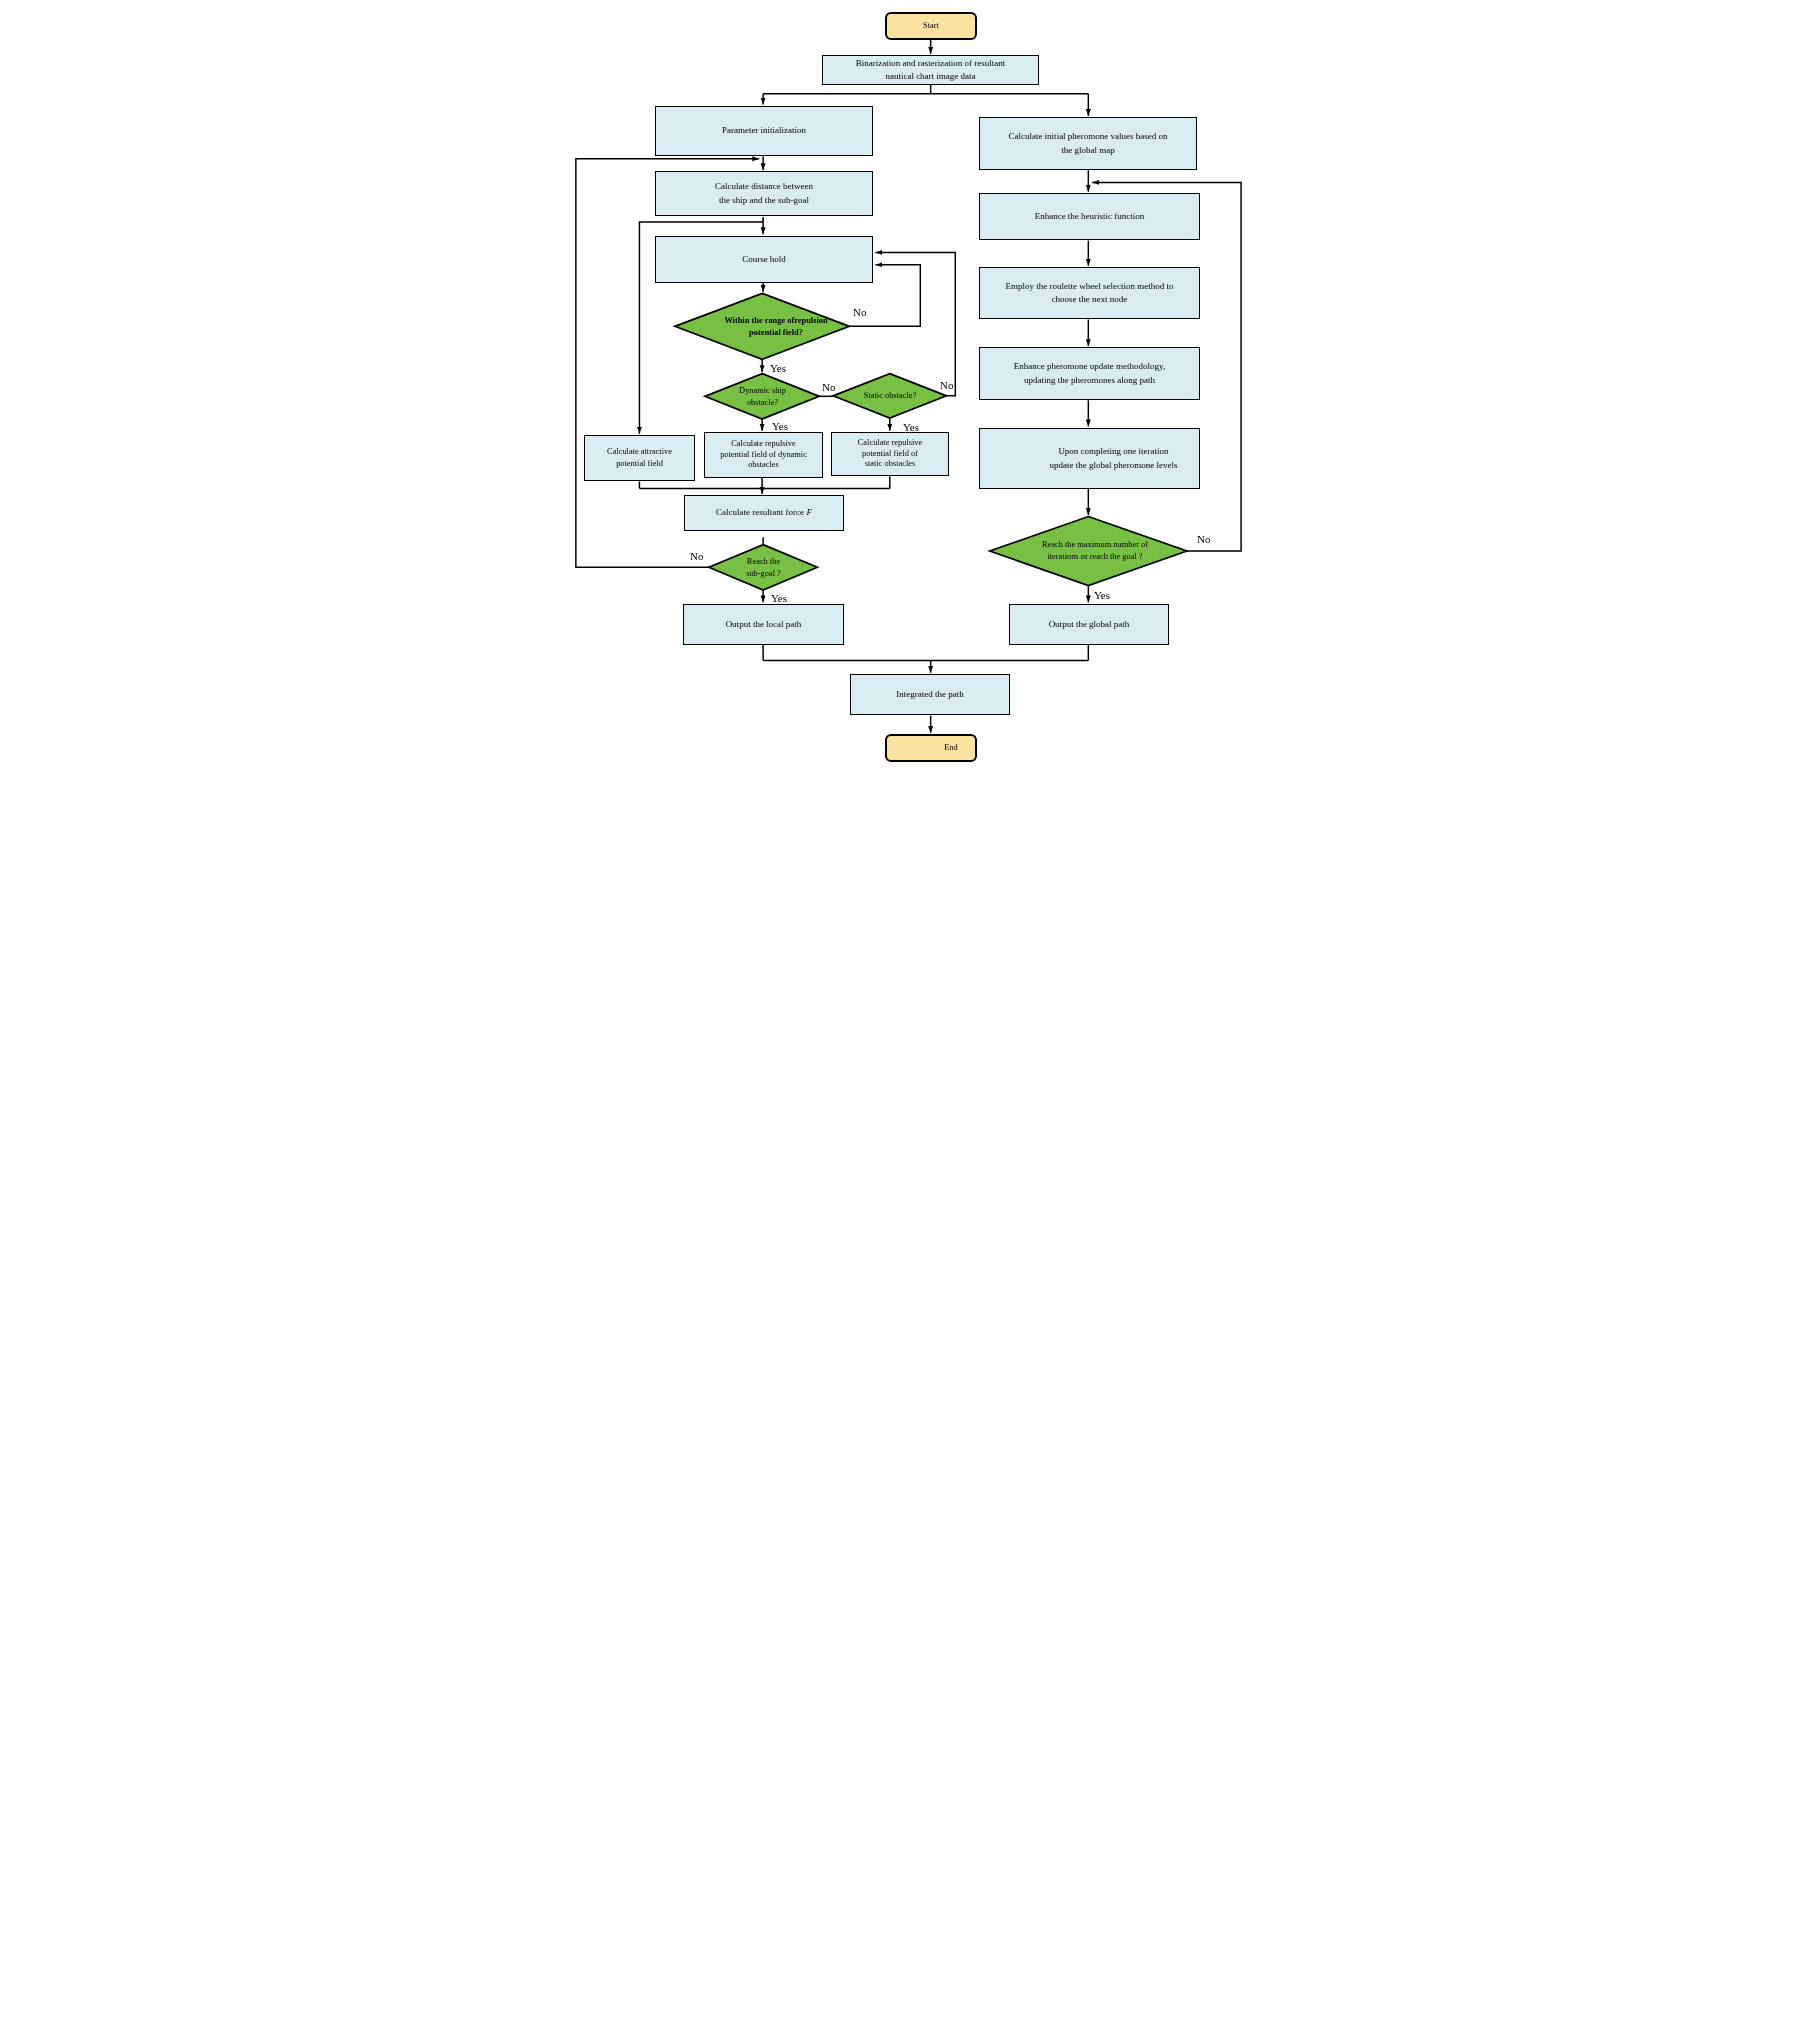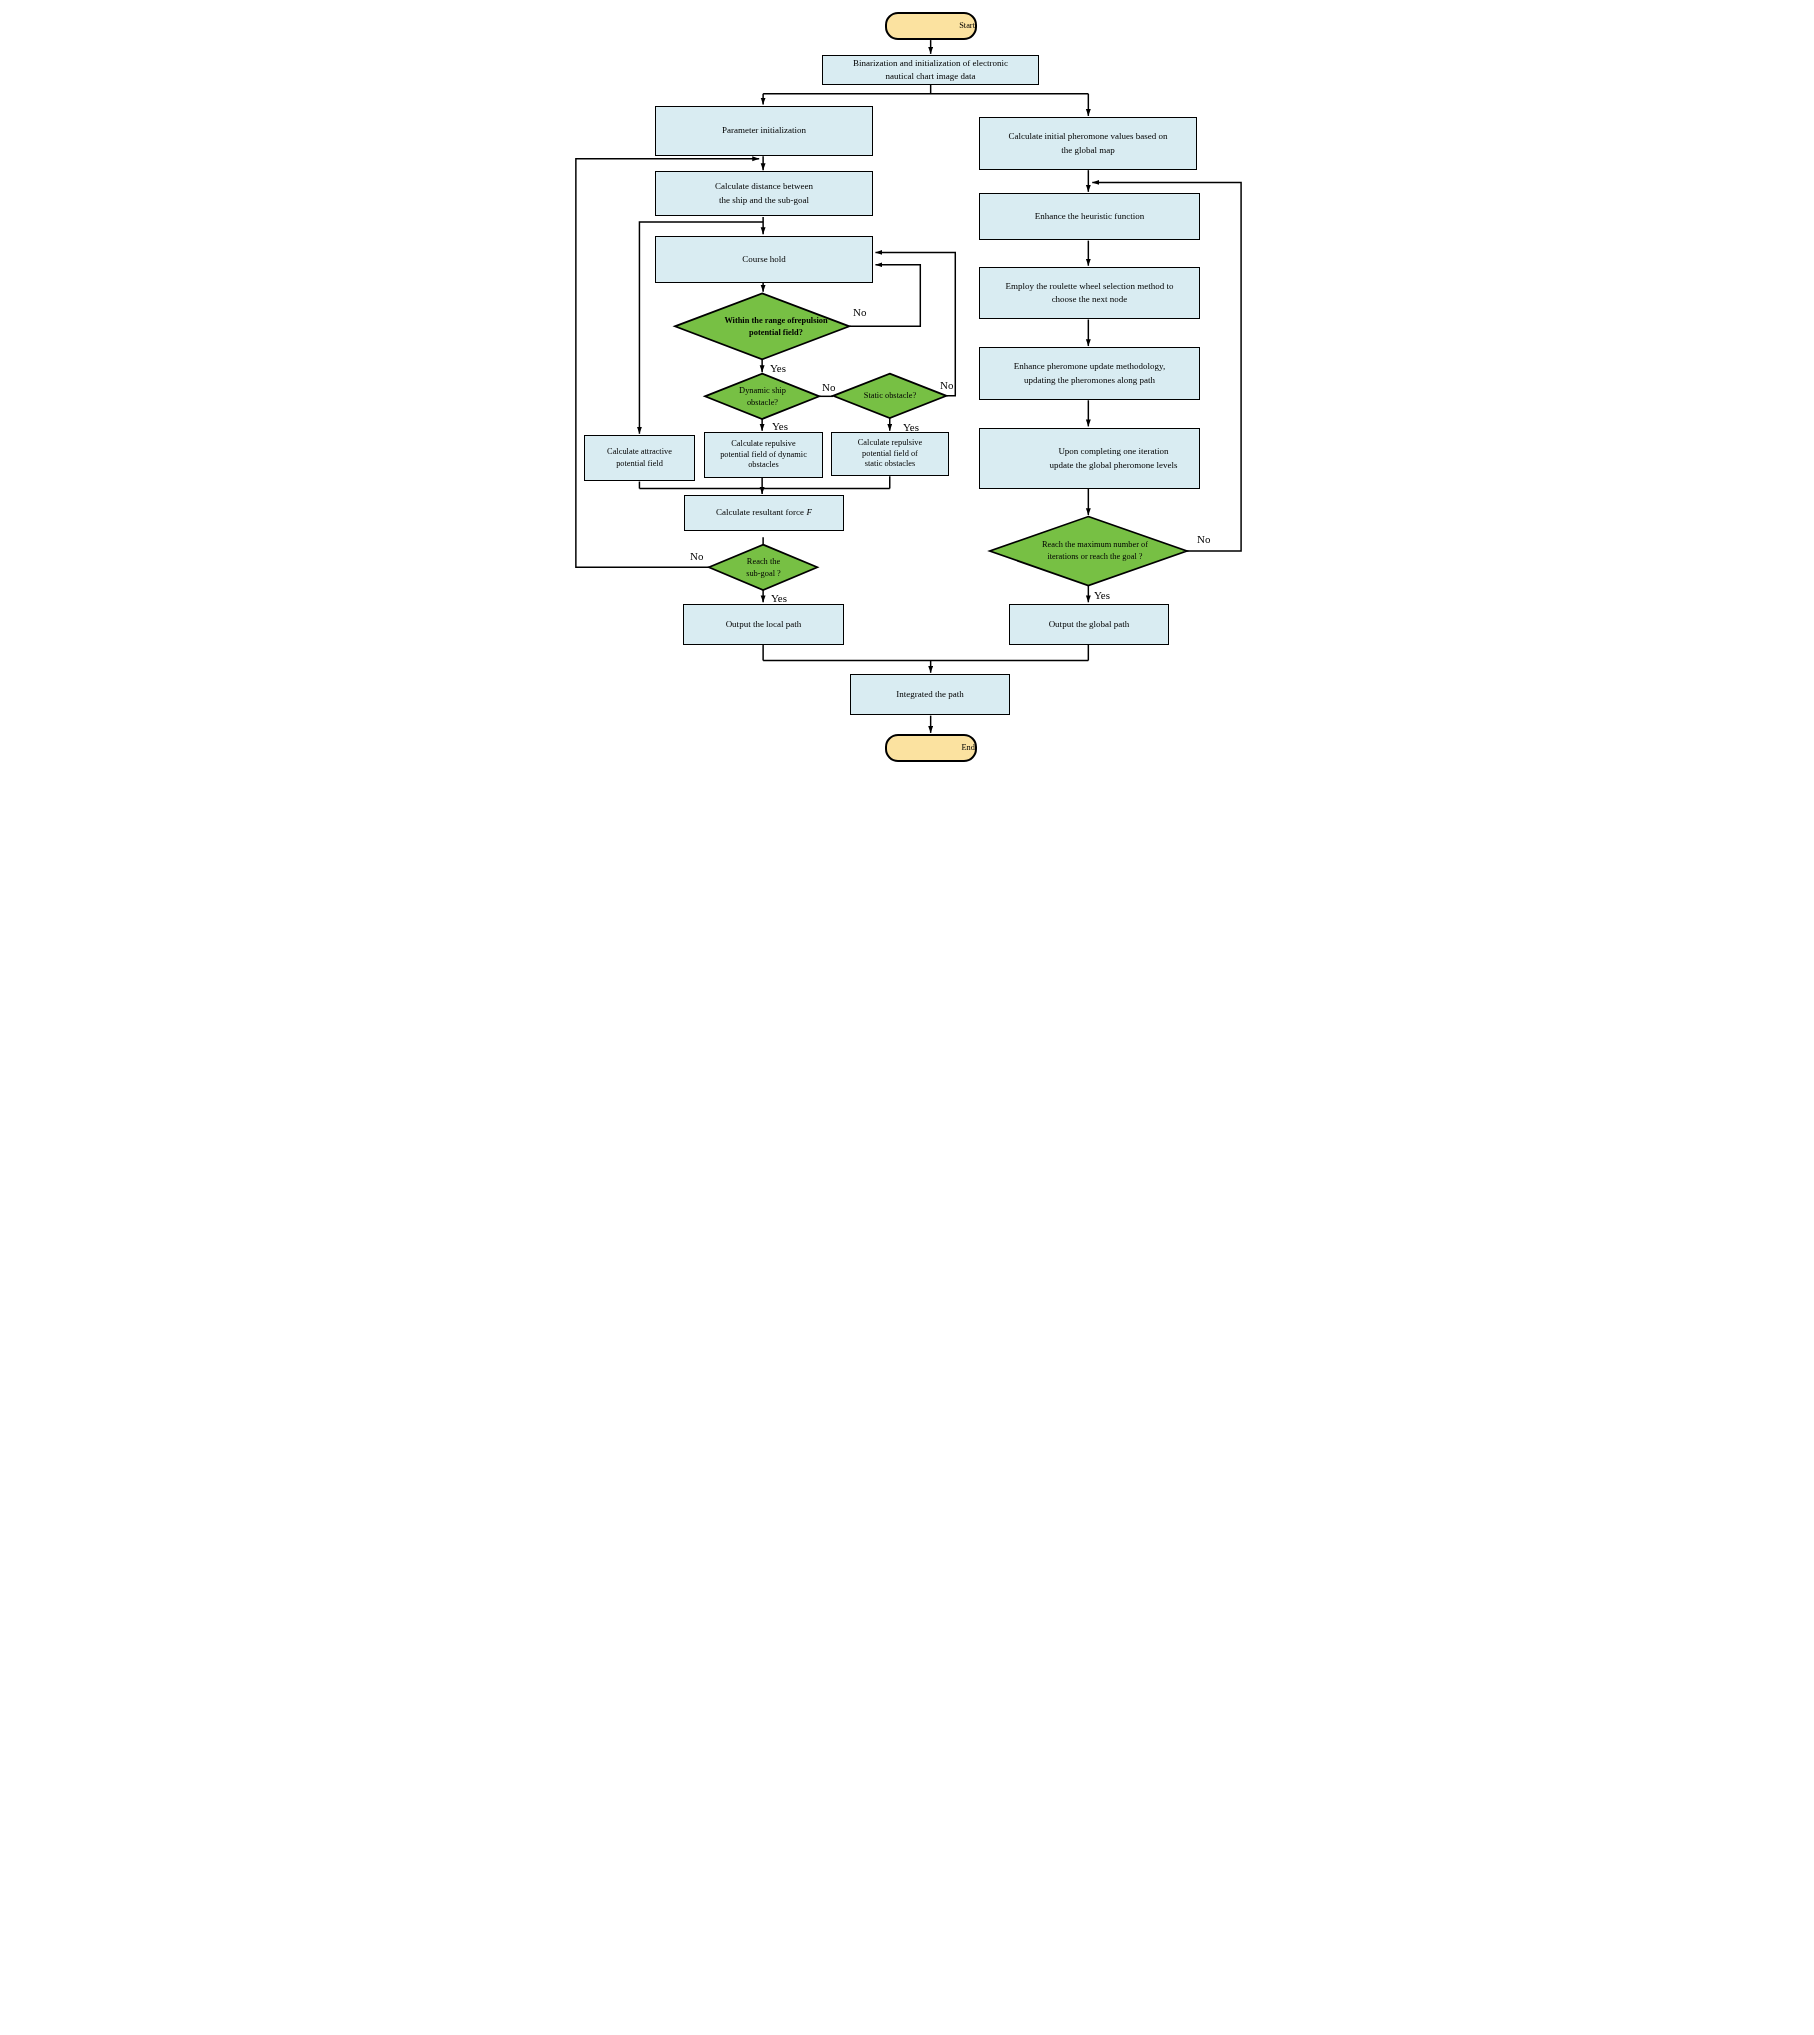--- a/index.html
+++ b/index.html
@@ -8,21 +8,21 @@
     font-family:"Liberation Serif","DejaVu Serif",serif;color:#000;
     background:#ffffff;overflow:hidden;
   }
   svg.wires{position:absolute;left:0;top:0;z-index:0;}
   .node{
     position:absolute;z-index:1;box-sizing:border-box;
     border:1.5px solid #000;background:#d9ecf2;
     display:flex;align-items:center;justify-content:center;
     text-align:center;white-space:pre-line;font-size:9px;line-height:1.45;
   }
-  .terminator{background:#fbe2a0;border-radius:13px;font-size:8.4px;border-width:2px;justify-content:flex-end;}
+  .terminator{background:#fbe2a0;border-radius:6px;font-size:8.4px;border-width:2px;}
   .dtext{
     position:absolute;z-index:2;display:flex;align-items:center;justify-content:center;
     text-align:center;white-space:pre-line;font-size:8.4px;line-height:1.4;background:transparent;
   }
   .elabel{position:absolute;z-index:2;font-size:11px;}
   .sym{font-style:italic;margin-left:2.5px;}
 </style>
 </head>
 <body>
 
@@ -77,21 +77,21 @@
       <polygon points="396,758 512,804 396,850 280,804"></polygon>
       <polygon points="655,758 770,803 655,848 540,803"></polygon>
       <polygon points="398,1105 508,1151 398,1197 288,1151"></polygon>
       <polygon points="1058,1048 1258,1118 1058,1188 858,1118"></polygon>
     </g>
   </svg>
 
   <div class="node terminator" style="left:318px;top:12.3px;width:92px;height:28px;"><span>Start</span></div>
   <div class="node terminator" style="left:318px;top:734px;width:92px;height:28px;padding-left:40px;"><span>End</span></div>
 
-  <div class="node" style="left:255px;top:55px;width:217px;height:30px;"><span>Binarization and initialization of electronic
+  <div class="node" style="left:255px;top:55px;width:217px;height:30px;"><span>Binarization and rasterization of resultant
 nautical chart image data</span></div>
   <div class="node" style="left:88px;top:106px;width:218px;height:50px;"><span>Parameter initialization</span></div>
   <div class="node" style="left:88px;top:171px;width:218px;height:45px;"><span>Calculate distance between
 the ship and the sub-goal</span></div>
   <div class="node" style="left:88px;top:236px;width:218px;height:47px;"><span>Course hold</span></div>
   <div class="node" style="left:17px;top:435px;width:111px;height:46px;font-size:8.4px;"><span>Calculate attractive
 potential field</span></div>
   <div class="node" style="left:137px;top:432px;width:119px;height:46px;font-size:8.4px;line-height:1.3;"><span>Calculate repulsive
 potential field of dynamic
 obstacles</span></div>

